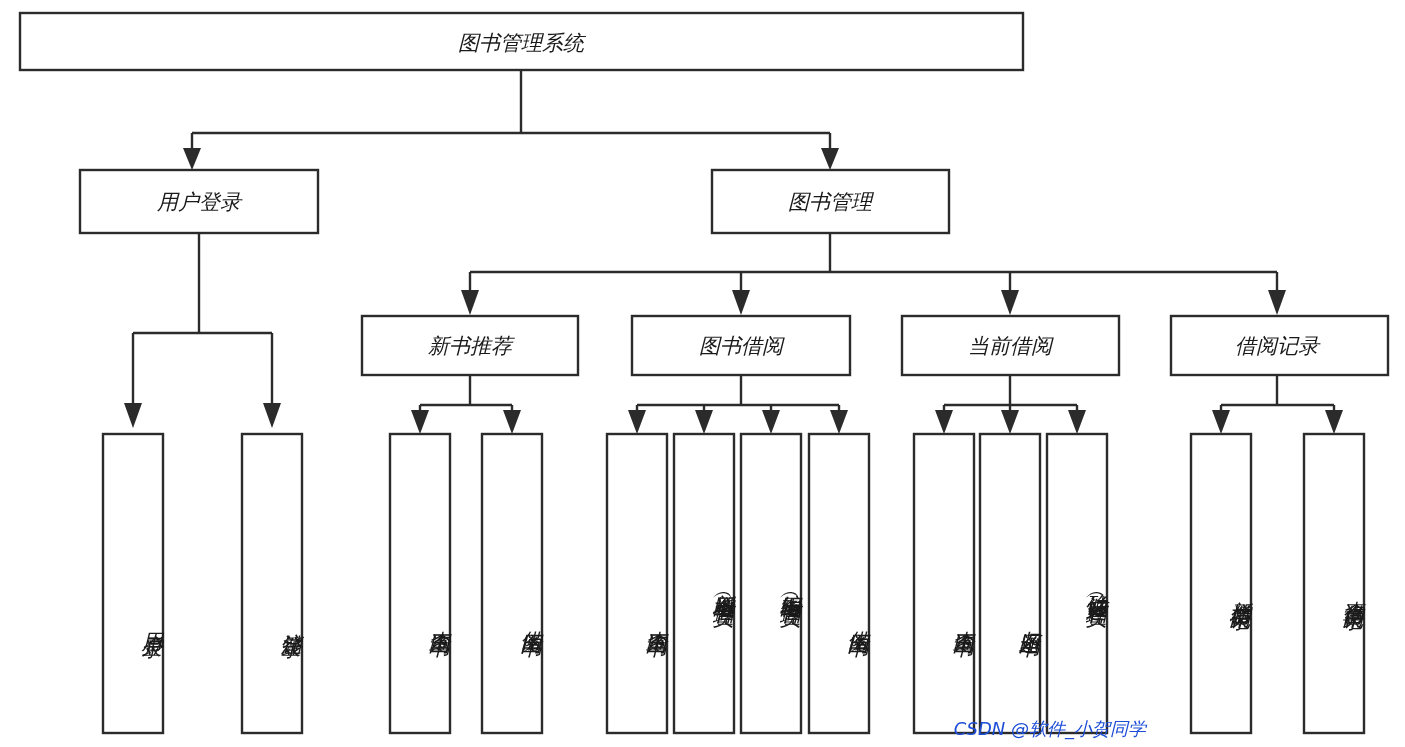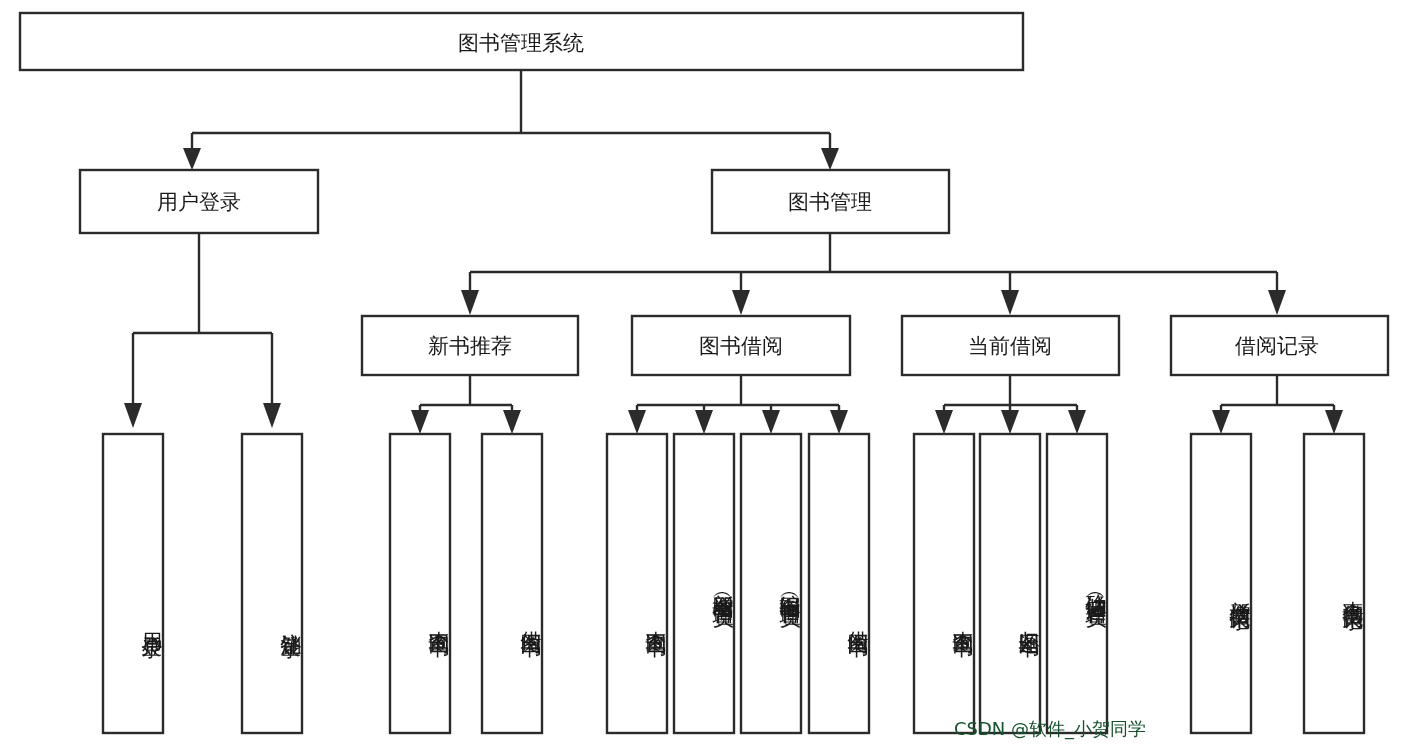--- a/index.html
+++ b/index.html
@@ -12,20 +12,21 @@
     width: 1405px;
     height: 747px;
     font-family: "DejaVu Sans", "Liberation Sans", sans-serif;
     overflow: hidden;
     position: relative;
   }
   #diagram-root {
     position: relative;
     width: 1160px;
     height: 747px;
+    font-style: italic;
   }
   svg.diagram-canvas {
     position: absolute;
     left: 0;
     top: 0;
     width: 1405px;
     height: 747px;
     display: block;
   }
   .node-box {
@@ -65,21 +66,21 @@
     align-items: flex-start;
     justify-content: center;
     pointer-events: none;
   }
   .watermark {
     position: absolute;
     right: 14px;
     bottom: 6px;
     font-family: "DejaVu Sans", "Liberation Sans", sans-serif;
     font-size: 18px;
-    color: #14532d;
+    color: #1d4ed8;
     white-space: nowrap;
     user-select: none;
   }
 </style>
 </head>
 <body>
 
 <div id="diagram-root">
 
   <svg class="diagram-canvas" viewBox="0 0 1405 747" xmlns="http://www.w3.org/2000/svg">

